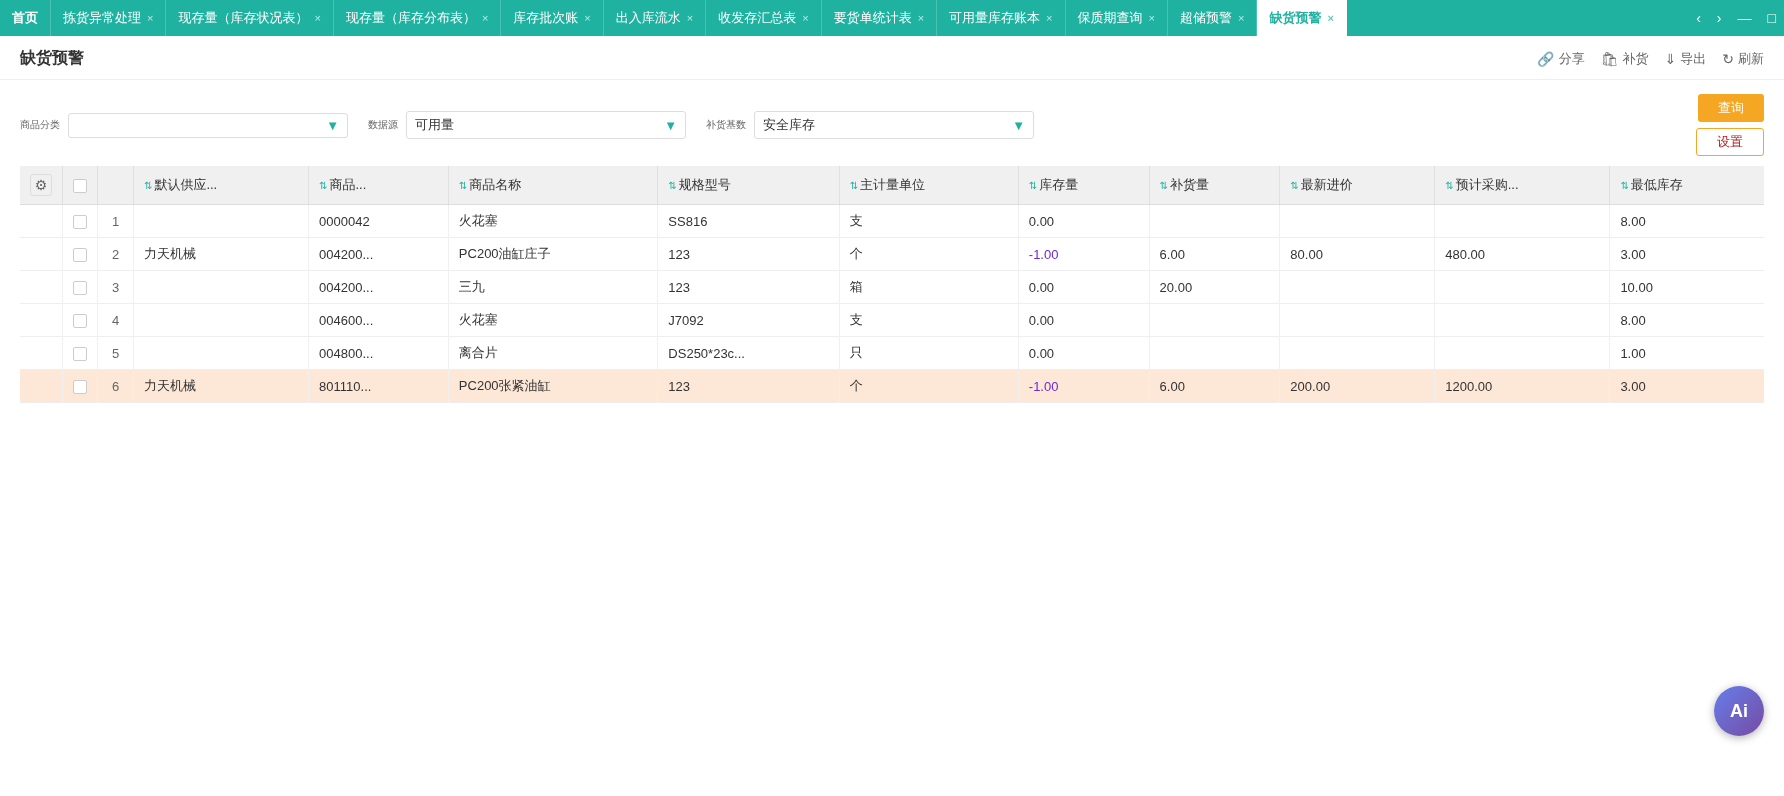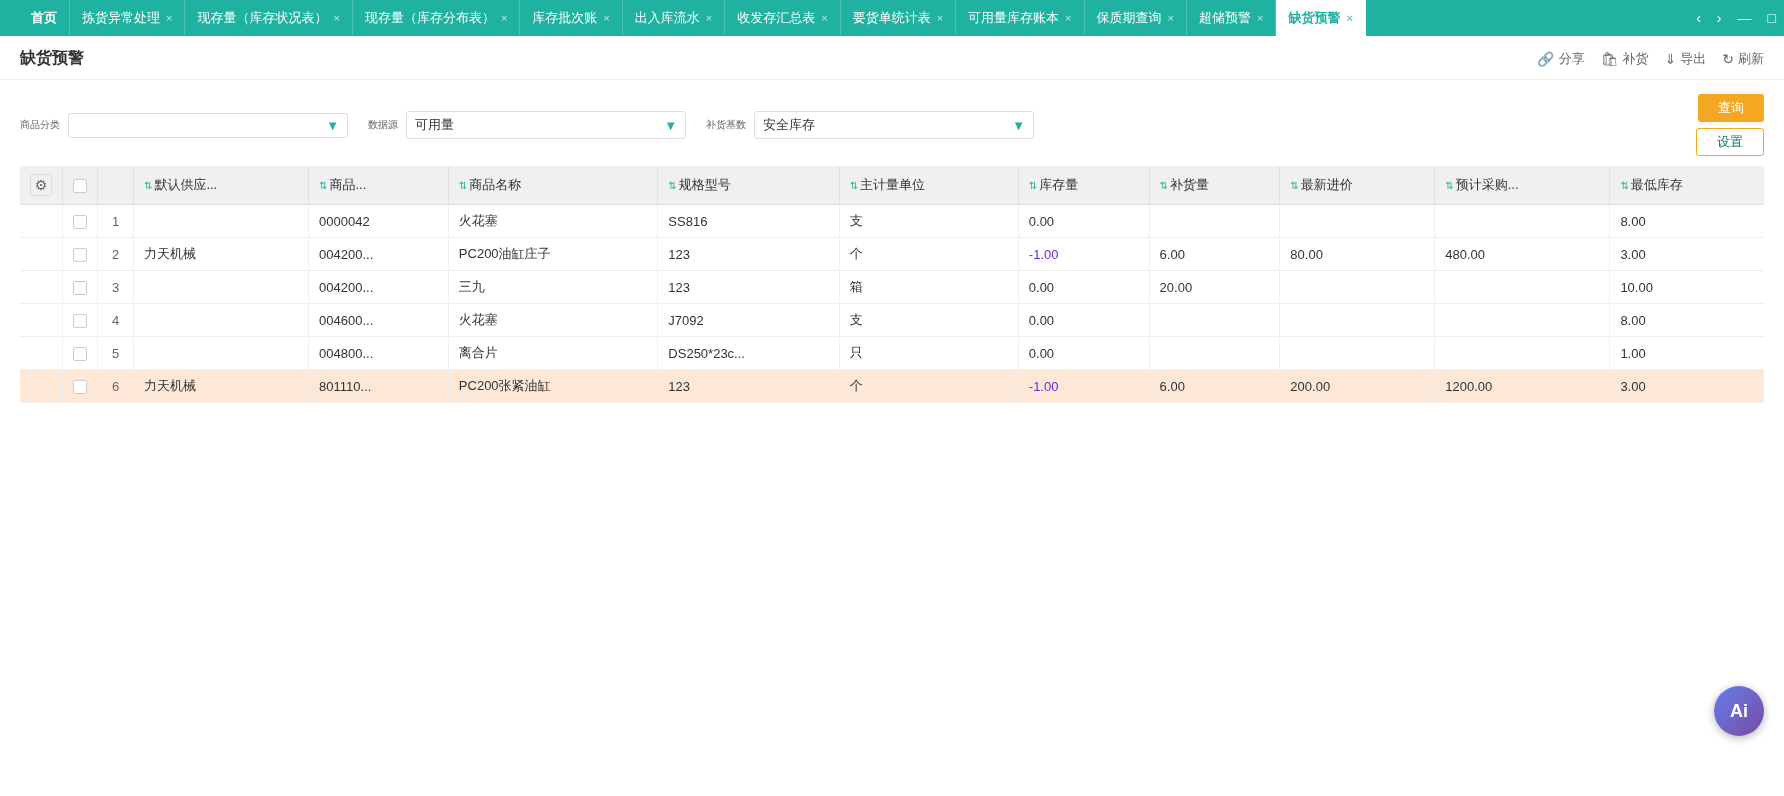--- a/index.html
+++ b/index.html
@@ -130,21 +130,21 @@
       background: #f5a623;
       color: #fff;
       border: none;
       border-radius: 3px;
       padding: 5px 20px;
       cursor: pointer;
       font-size: 13px;
     }
     .btn-settings {
       background: #fff;
-      color: #0f766e;
+      color: #b91c1c;
       border: 1px solid #f5a623;
       border-radius: 3px;
       padding: 4px 20px;
       cursor: pointer;
       font-size: 13px;
     }
 
     
     .table-container {
       padding: 0 20px 20px 20px;
@@ -225,21 +225,21 @@
       font-weight: bold;
       cursor: pointer;
       box-shadow: 0 2px 8px rgba(0,0,0,0.3);
     }
   </style>
 </head>
 <body>
 
 <div class="tab-bar">
 
-  <div id="tabs-container" style="display:flex;height:100%;margin-left:19px;">
+  <div id="tabs-container" style="display:flex;height:100%;">
       <div class="tab-item home">首页</div>
       <div class="tab-item">拣货异常处理<span class="close-btn">×</span></div>
       <div class="tab-item">现存量（库存状况表）<span class="close-btn">×</span></div>
       <div class="tab-item">现存量（库存分布表）<span class="close-btn">×</span></div>
       <div class="tab-item">库存批次账<span class="close-btn">×</span></div>
       <div class="tab-item">出入库流水<span class="close-btn">×</span></div>
       <div class="tab-item">收发存汇总表<span class="close-btn">×</span></div>
       <div class="tab-item">要货单统计表<span class="close-btn">×</span></div>
       <div class="tab-item">可用量库存账本<span class="close-btn">×</span></div>
       <div class="tab-item">保质期查询<span class="close-btn">×</span></div>

